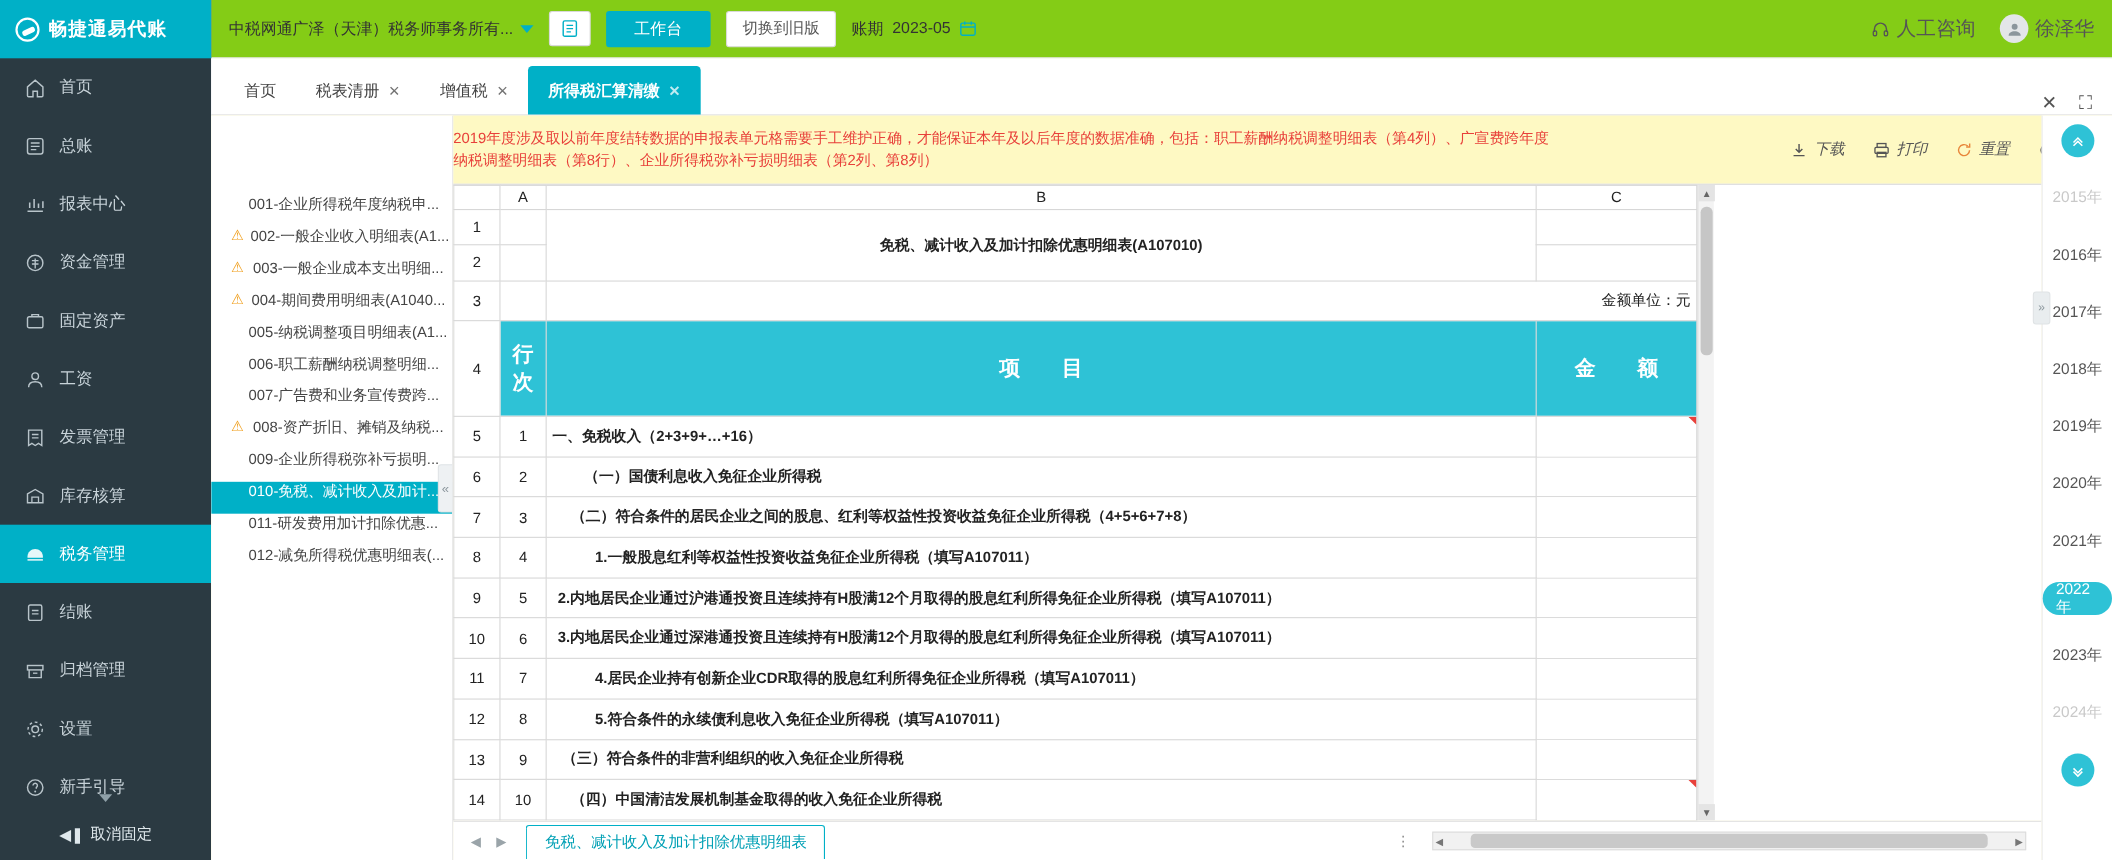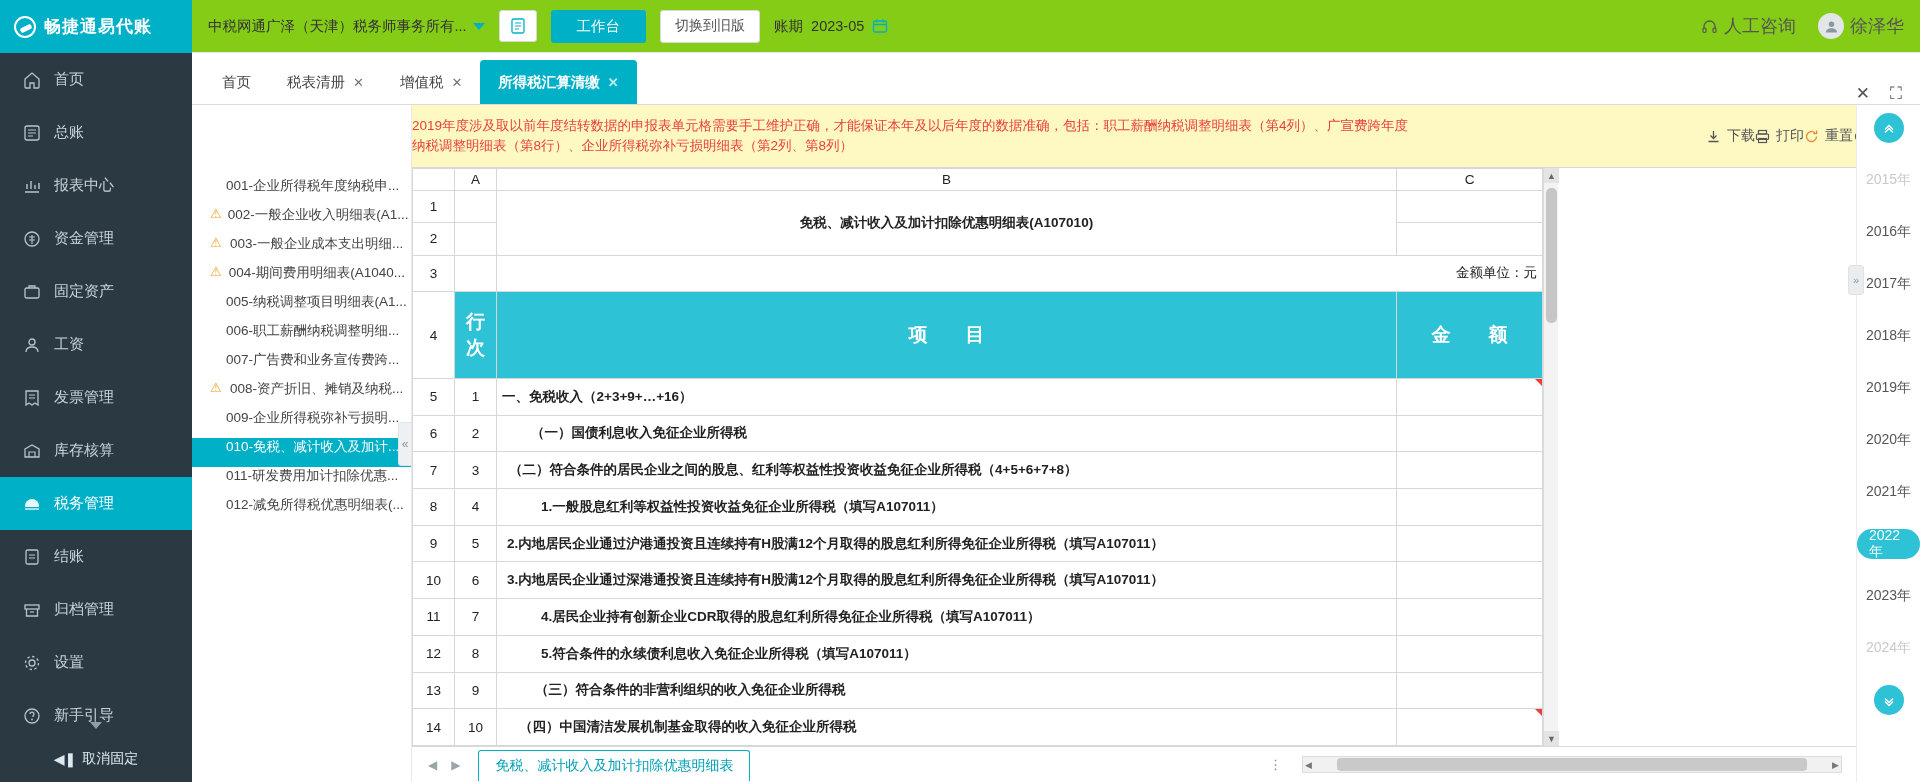--- a/index.html
+++ b/index.html
@@ -109,21 +109,21 @@
 
   
   .notice-wrap{
     position:absolute; left:0; right:0; top:0; height:62px;
     display:flex; align-items:center; padding:0 18px 0 220px;
   }
   .notice{
     color:#e8403a; font-size:13.5px; line-height:20px; max-width:1000px;
   }
   .notice-tools{
-    margin-left:auto; display:flex; align-items:center; color:#555; font-size:14px;
+    margin-left:auto; display:flex; align-items:center; gap:26px; color:#555; font-size:14px;font-style:italic;
   }
   .notice-tools .t{ display:flex;align-items:center;gap:6px;cursor:pointer; }
 
   
   .tree{
     width:220px; flex:0 0 220px; border-right:1px solid #e8e8e8;
     padding-top:62px; overflow:hidden; position:relative; background:#fff;
   }
   .tree-inner{ padding-top:10px; }
   .tree-item{
@@ -586,21 +586,21 @@
             </tr>
             <tr>
               <th class="rowhead">6</th>
               <td class="num">2</td>
               <td class="item" style="padding-left:34px;font-weight:bold">（一）国债利息收入免征企业所得税</td>
               <td class="amount"></td>
             </tr>
             <tr>
               <th class="rowhead">7</th>
               <td class="num">3</td>
-              <td class="item" style="padding-left:12px;font-weight:bold">（二）符合条件的居民企业之间的股息、红利等权益性投资收益免征企业所得税（4+5+6+7+8）</td>
+              <td class="item" style="padding-left:22px;font-weight:bold">（二）符合条件的居民企业之间的股息、红利等权益性投资收益免征企业所得税（4+5+6+7+8）</td>
               <td class="amount"></td>
             </tr>
             <tr>
               <th class="rowhead">8</th>
               <td class="num">4</td>
               <td class="item" style="padding-left:44px;font-weight:bold">1.一般股息红利等权益性投资收益免征企业所得税（填写A107011）</td>
               <td class="amount"></td>
             </tr>
             <tr>
               <th class="rowhead">9</th>
@@ -622,21 +622,21 @@
             </tr>
             <tr>
               <th class="rowhead">12</th>
               <td class="num">8</td>
               <td class="item" style="padding-left:44px;font-weight:bold">5.符合条件的永续债利息收入免征企业所得税（填写A107011）</td>
               <td class="amount"></td>
             </tr>
             <tr>
               <th class="rowhead">13</th>
               <td class="num">9</td>
-              <td class="item" style="padding-left:38px;font-weight:bold">（三）符合条件的非营利组织的收入免征企业所得税</td>
+              <td class="item" style="padding-left:14px;font-weight:bold">（三）符合条件的非营利组织的收入免征企业所得税</td>
               <td class="amount"></td>
             </tr>
             <tr>
               <th class="rowhead">14</th>
               <td class="num">10</td>
               <td class="item" style="padding-left:22px;font-weight:bold">（四）中国清洁发展机制基金取得的收入免征企业所得税</td>
               <td class="amount flag"></td>
             </tr>
           </tbody>
             </table>

